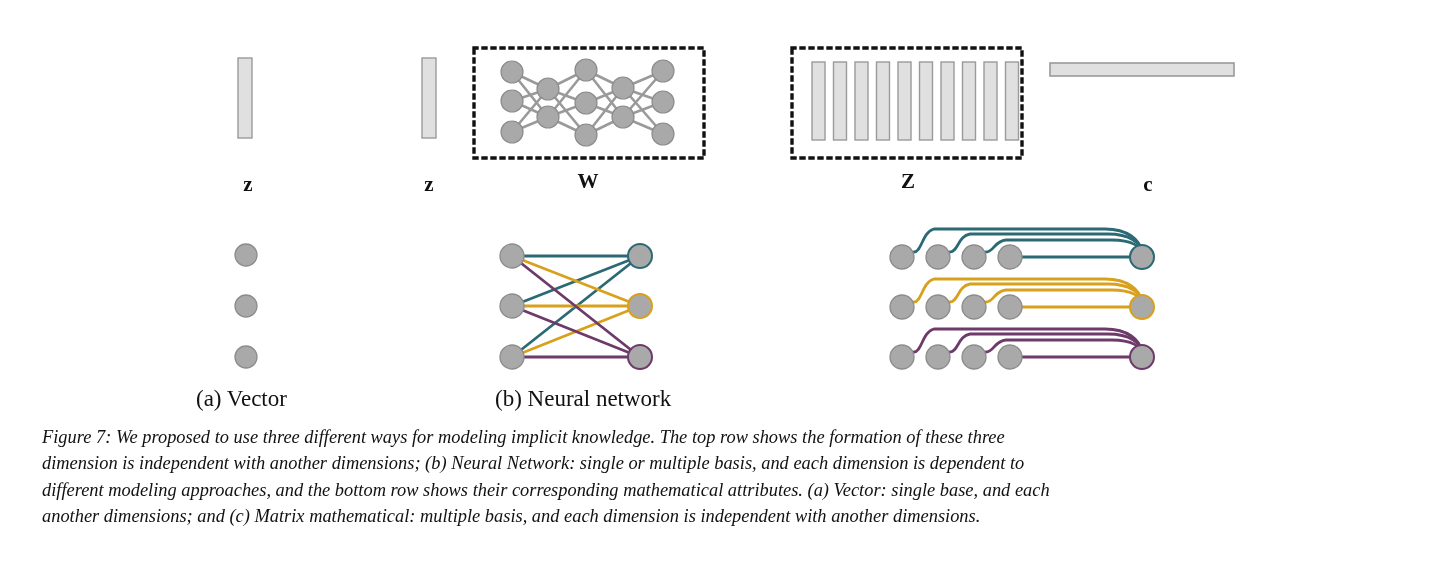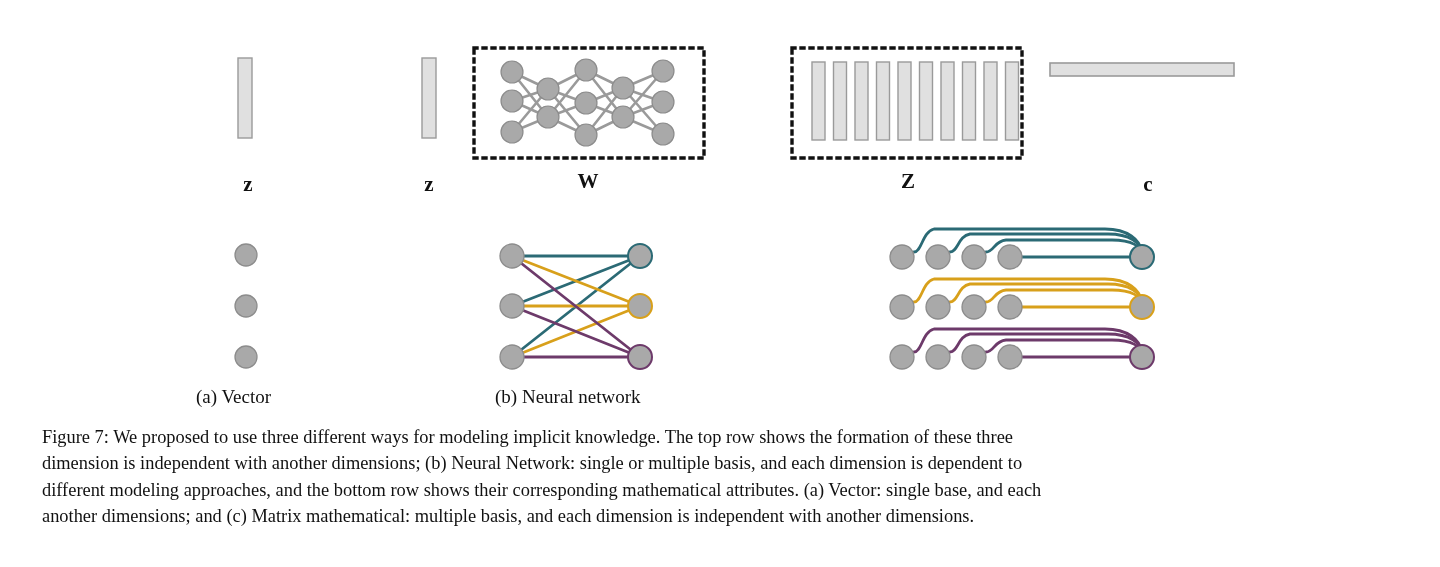--- a/index.html
+++ b/index.html
@@ -23,21 +23,21 @@
   .fig-svg {
     position: absolute;
     top: 0;
     left: 0;
     width: 1440px;
     height: 420px;
   }
   .panel-label {
     position: absolute;
     font-family: "Liberation Serif", serif;
-    font-size: 19px;
+    font-size: 23px;
     color: #111111;
     white-space: nowrap;
   }
   .sym-label {
     position: absolute;
     font-family: "Liberation Serif", serif;
     font-weight: bold;
     font-size: 21px;
     color: #111111;
     white-space: nowrap;
@@ -48,21 +48,21 @@
     left: 42px;
     top: 424px;
     width: 1356px;
     font-family: "Liberation Serif", serif;
     font-size: 18.4px;
     line-height: 26.4px;
     text-align: justify;
     text-align-last: left;
     color: #111111;
   }
-  .cap-line { display: block; white-space: nowrap; }
+  .cap-line { display: block; white-space: nowrap; font-style: italic; }
 </style>
 </head>
 <body>
 
 <div id="figure-root">
 
   <svg class="fig-svg" viewBox="0 0 1440 420">
     <defs></defs>
 
     <g>

